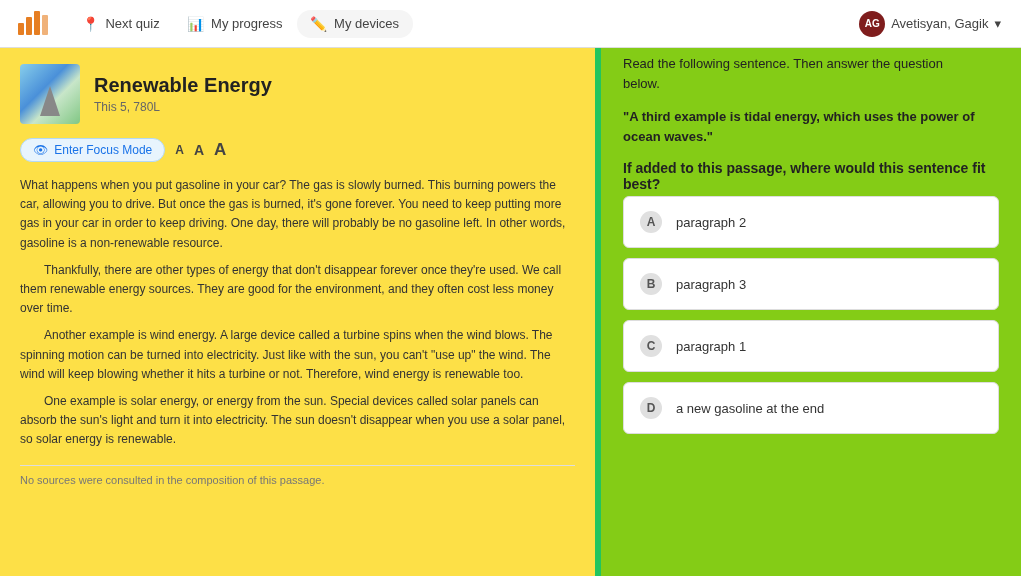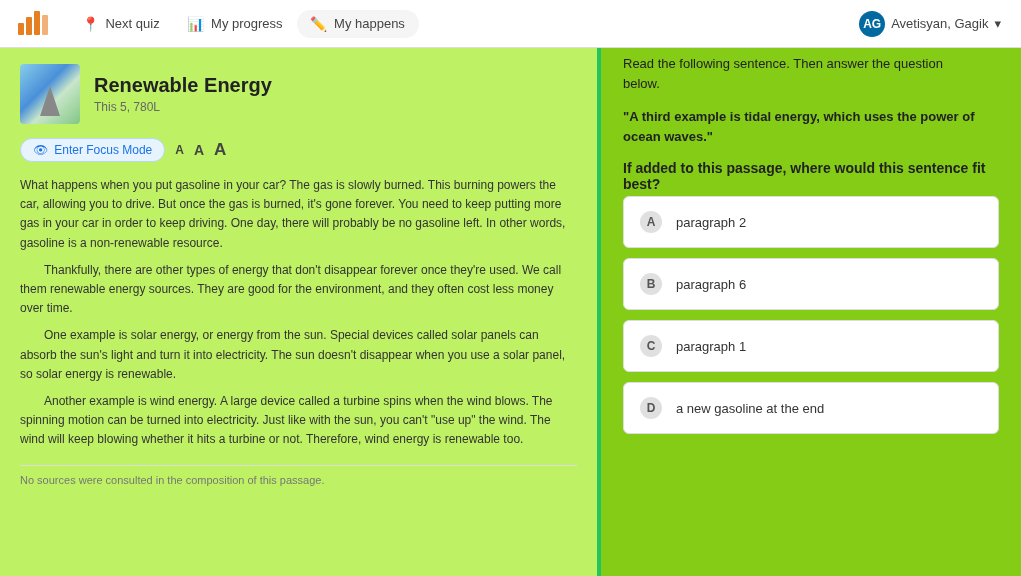--- a/index.html
+++ b/index.html
@@ -43,45 +43,45 @@
       position: absolute;
       right: 20px;
       display: flex;
       align-items: center;
       gap: 6px;
       font-size: 13px;
       color: #444;
       cursor: pointer;
     }
     .user-avatar {
-      background: #0369a1;
+      background: #7f1d1d;
       color: #fff;
       border-radius: 50%;
       width: 26px;
       height: 26px;
       display: flex;
       align-items: center;
       justify-content: center;
-      font-size: 12px;
+      font-size: 10px;
       font-weight: bold;
     }
 
     
     .main-content {
       display: flex;
       height: calc(576px - 48px);
     }
 
     
     .left-panel {
       flex: 1;
-      background: #bef264;
+      background: #fde047;
       padding: 16px 20px;
       overflow-y: auto;
-      border-right: 4px solid #22c55e;
+      border-right: 6px solid #22c55e;
     }
 
     
     .article-header {
       display: flex;
       align-items: center;
       gap: 14px;
       margin-bottom: 14px;
     }
     .article-thumbnail {
@@ -240,21 +240,21 @@
   <div class="nav-item">
     <span class="nav-icon">📍</span>
     <span>Next quiz</span>
   </div>
   <div class="nav-item">
     <span class="nav-icon">📊</span>
     <span>My progress</span>
   </div>
   <div class="nav-item active">
     <span class="nav-icon">✏️</span>
-    <span>My happens</span>
+    <span>My devices</span>
   </div>
 
   <div class="user-info">
     <div class="user-avatar">
       <span>AG</span>
     </div>
     <span>Avetisyan, Gagik</span>
     <span>▾</span>
   </div>
 </div>
@@ -279,22 +279,22 @@
         <span>Enter Focus Mode</span>
       </button>
       <button class="font-size-btn font-size-sm">A</button>
       <button class="font-size-btn font-size-md">A</button>
       <button class="font-size-btn font-size-lg">A</button>
     </div>
 
     <div class="article-body">
       <p>What happens when you put gasoline in your car? The gas is slowly burned. This burning powers the car, allowing you to drive. But once the gas is burned, it's gone forever. You need to keep putting more gas in your car in order to keep driving. One day, there will probably be no gasoline left. In other words, gasoline is a non-renewable resource.</p>
       <p class="indent">Thankfully, there are other types of energy that don't disappear forever once they're used. We call them renewable energy sources. They are good for the environment, and they often cost less money over time.</p>
+      <p class="indent">Another example is wind energy. A large device called a turbine spins when the wind blows. The spinning motion can be turned into electricity. Just like with the sun, you can't "use up" the wind. The wind will keep blowing whether it hits a turbine or not. Therefore, wind energy is renewable too.</p>
       <p class="indent">One example is solar energy, or energy from the sun. Special devices called solar panels can absorb the sun's light and turn it into electricity. The sun doesn't disappear when you use a solar panel, so solar energy is renewable.</p>
-      <p class="indent">Another example is wind energy. A large device called a turbine spins when the wind blows. The spinning motion can be turned into electricity. Just like with the sun, you can't "use up" the wind. The wind will keep blowing whether it hits a turbine or not. Therefore, wind energy is renewable too.</p>
     </div>
 
     <div class="sources-note">No sources were consulted in the composition of this passage.</div>
   </div>
 
   <div class="right-panel">
 
     <div class="question-prompt">
       <span>Read the following sentence. Then answer the question</span><br>
       <span>below.</span>
@@ -304,21 +304,21 @@
 
     <div class="question-text">If added to this passage, where would this sentence fit best?</div>
 
     <div class="answer-option">
       <div class="option-label">A</div>
       <span>paragraph 2</span>
     </div>
 
     <div class="answer-option">
       <div class="option-label">B</div>
-      <span>paragraph 6</span>
+      <span>paragraph 3</span>
     </div>
 
     <div class="answer-option">
       <div class="option-label">C</div>
       <span>paragraph 1</span>
     </div>
 
     <div class="answer-option">
       <div class="option-label">D</div>
       <span>a new gasoline at the end</span>

